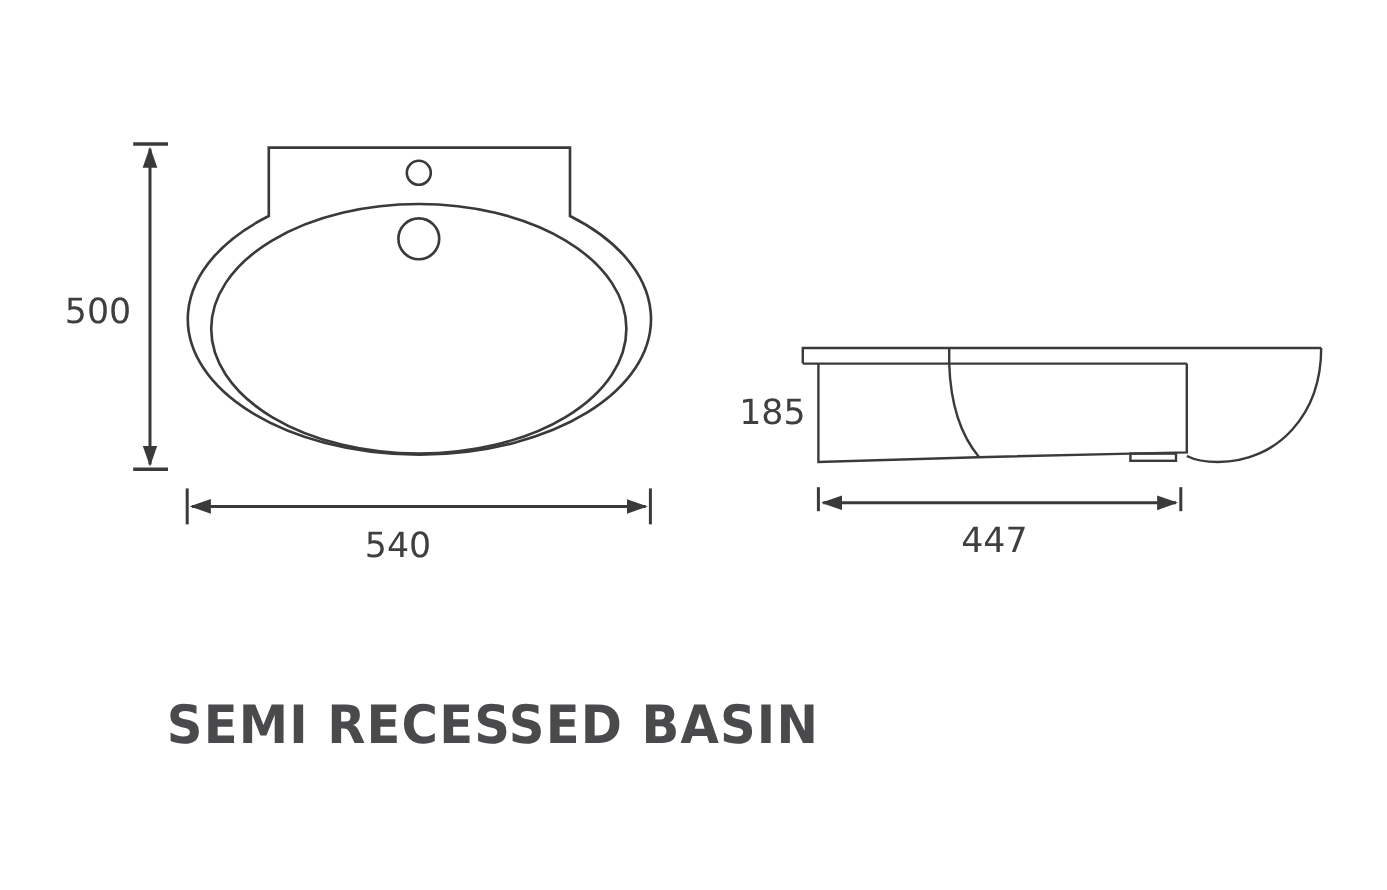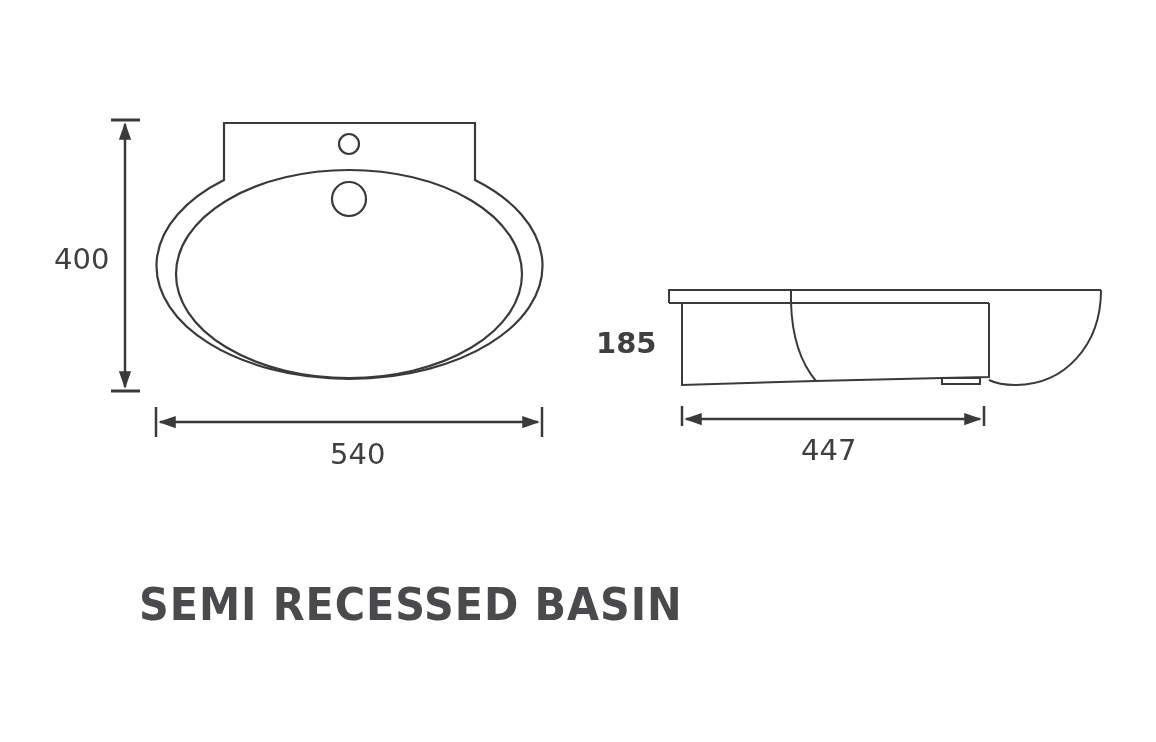--- a/index.html
+++ b/index.html
@@ -75,18 +75,18 @@
     <rect x="942" y="378" width="38" height="6"></rect>
   </g>
 
   <g stroke="#3a3a3a" stroke-width="2.5">
     <line x1="682" y1="406" x2="682" y2="426"></line>
     <line x1="984" y1="406" x2="984" y2="426"></line>
     <line x1="686" y1="419" x2="980" y2="419" marker-start="url(#arrow)" marker-end="url(#arrow)"></line>
   </g>
 </svg>
 
-<div class="dim-label" style="left:54px; top:245px;">400</div>
-<div class="dim-label" style="left:330px; top:440px;">540</div>
-<div class="dim-label" style="left:596px; top:329px;font-weight:bold;">185</div>
+<div class="dim-label" style="left:54px; top:245px;">500</div>
+<div class="dim-label" style="left:304px; top:440px;">540</div>
+<div class="dim-label" style="left:616px; top:329px;">185</div>
 <div class="dim-label" style="left:801px; top:436px;">447</div>
 
 <div class="title">SEMI RECESSED BASIN</div>
 
 </body></html>

